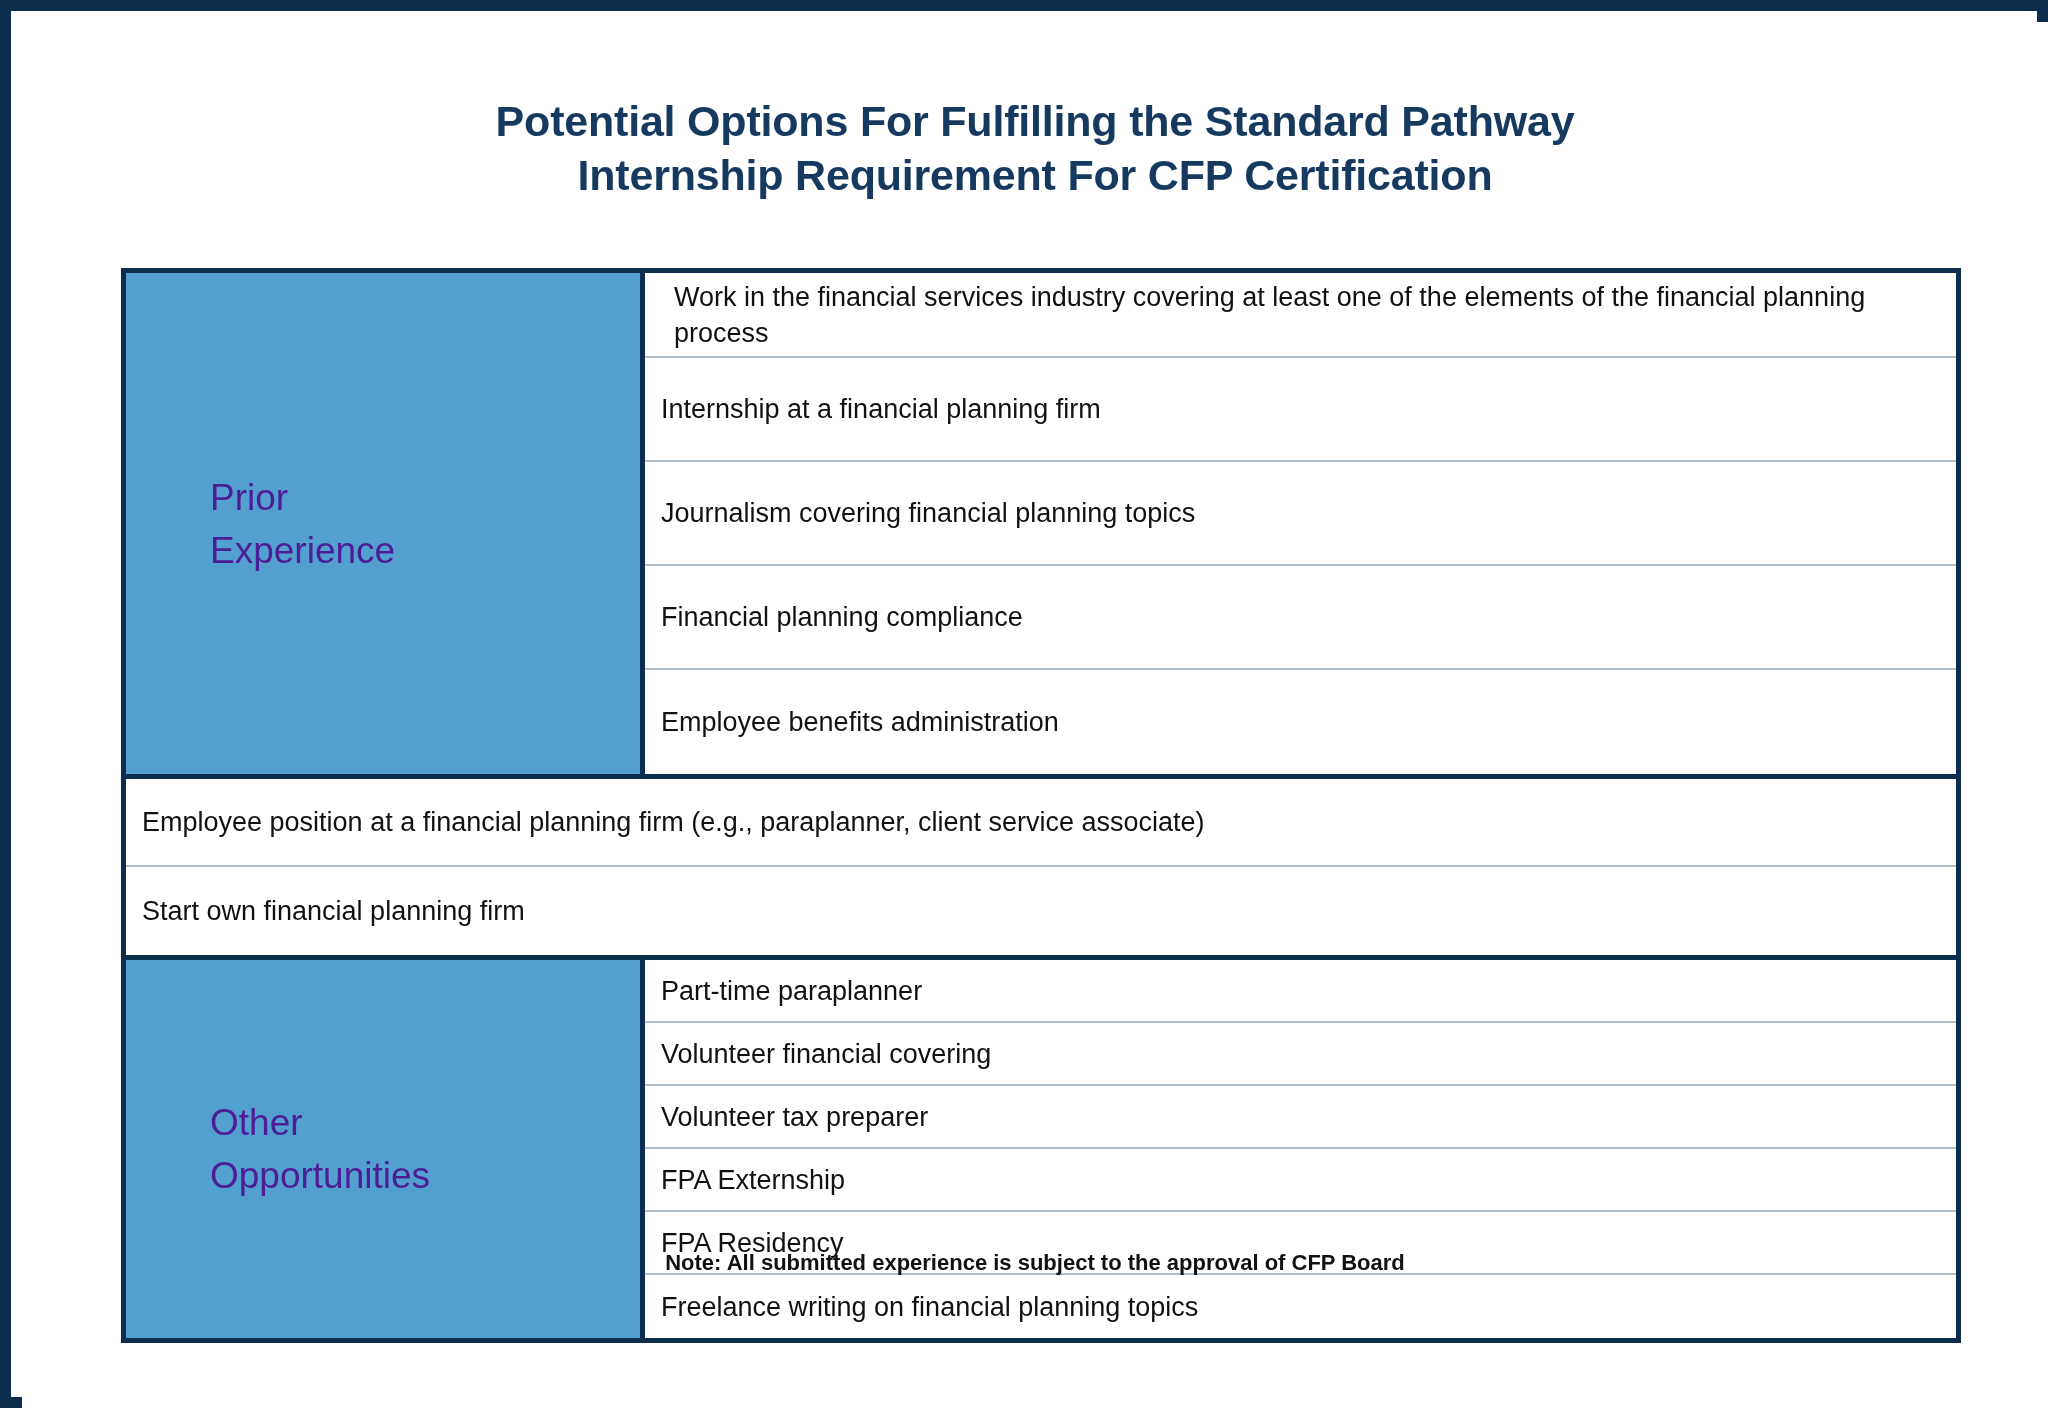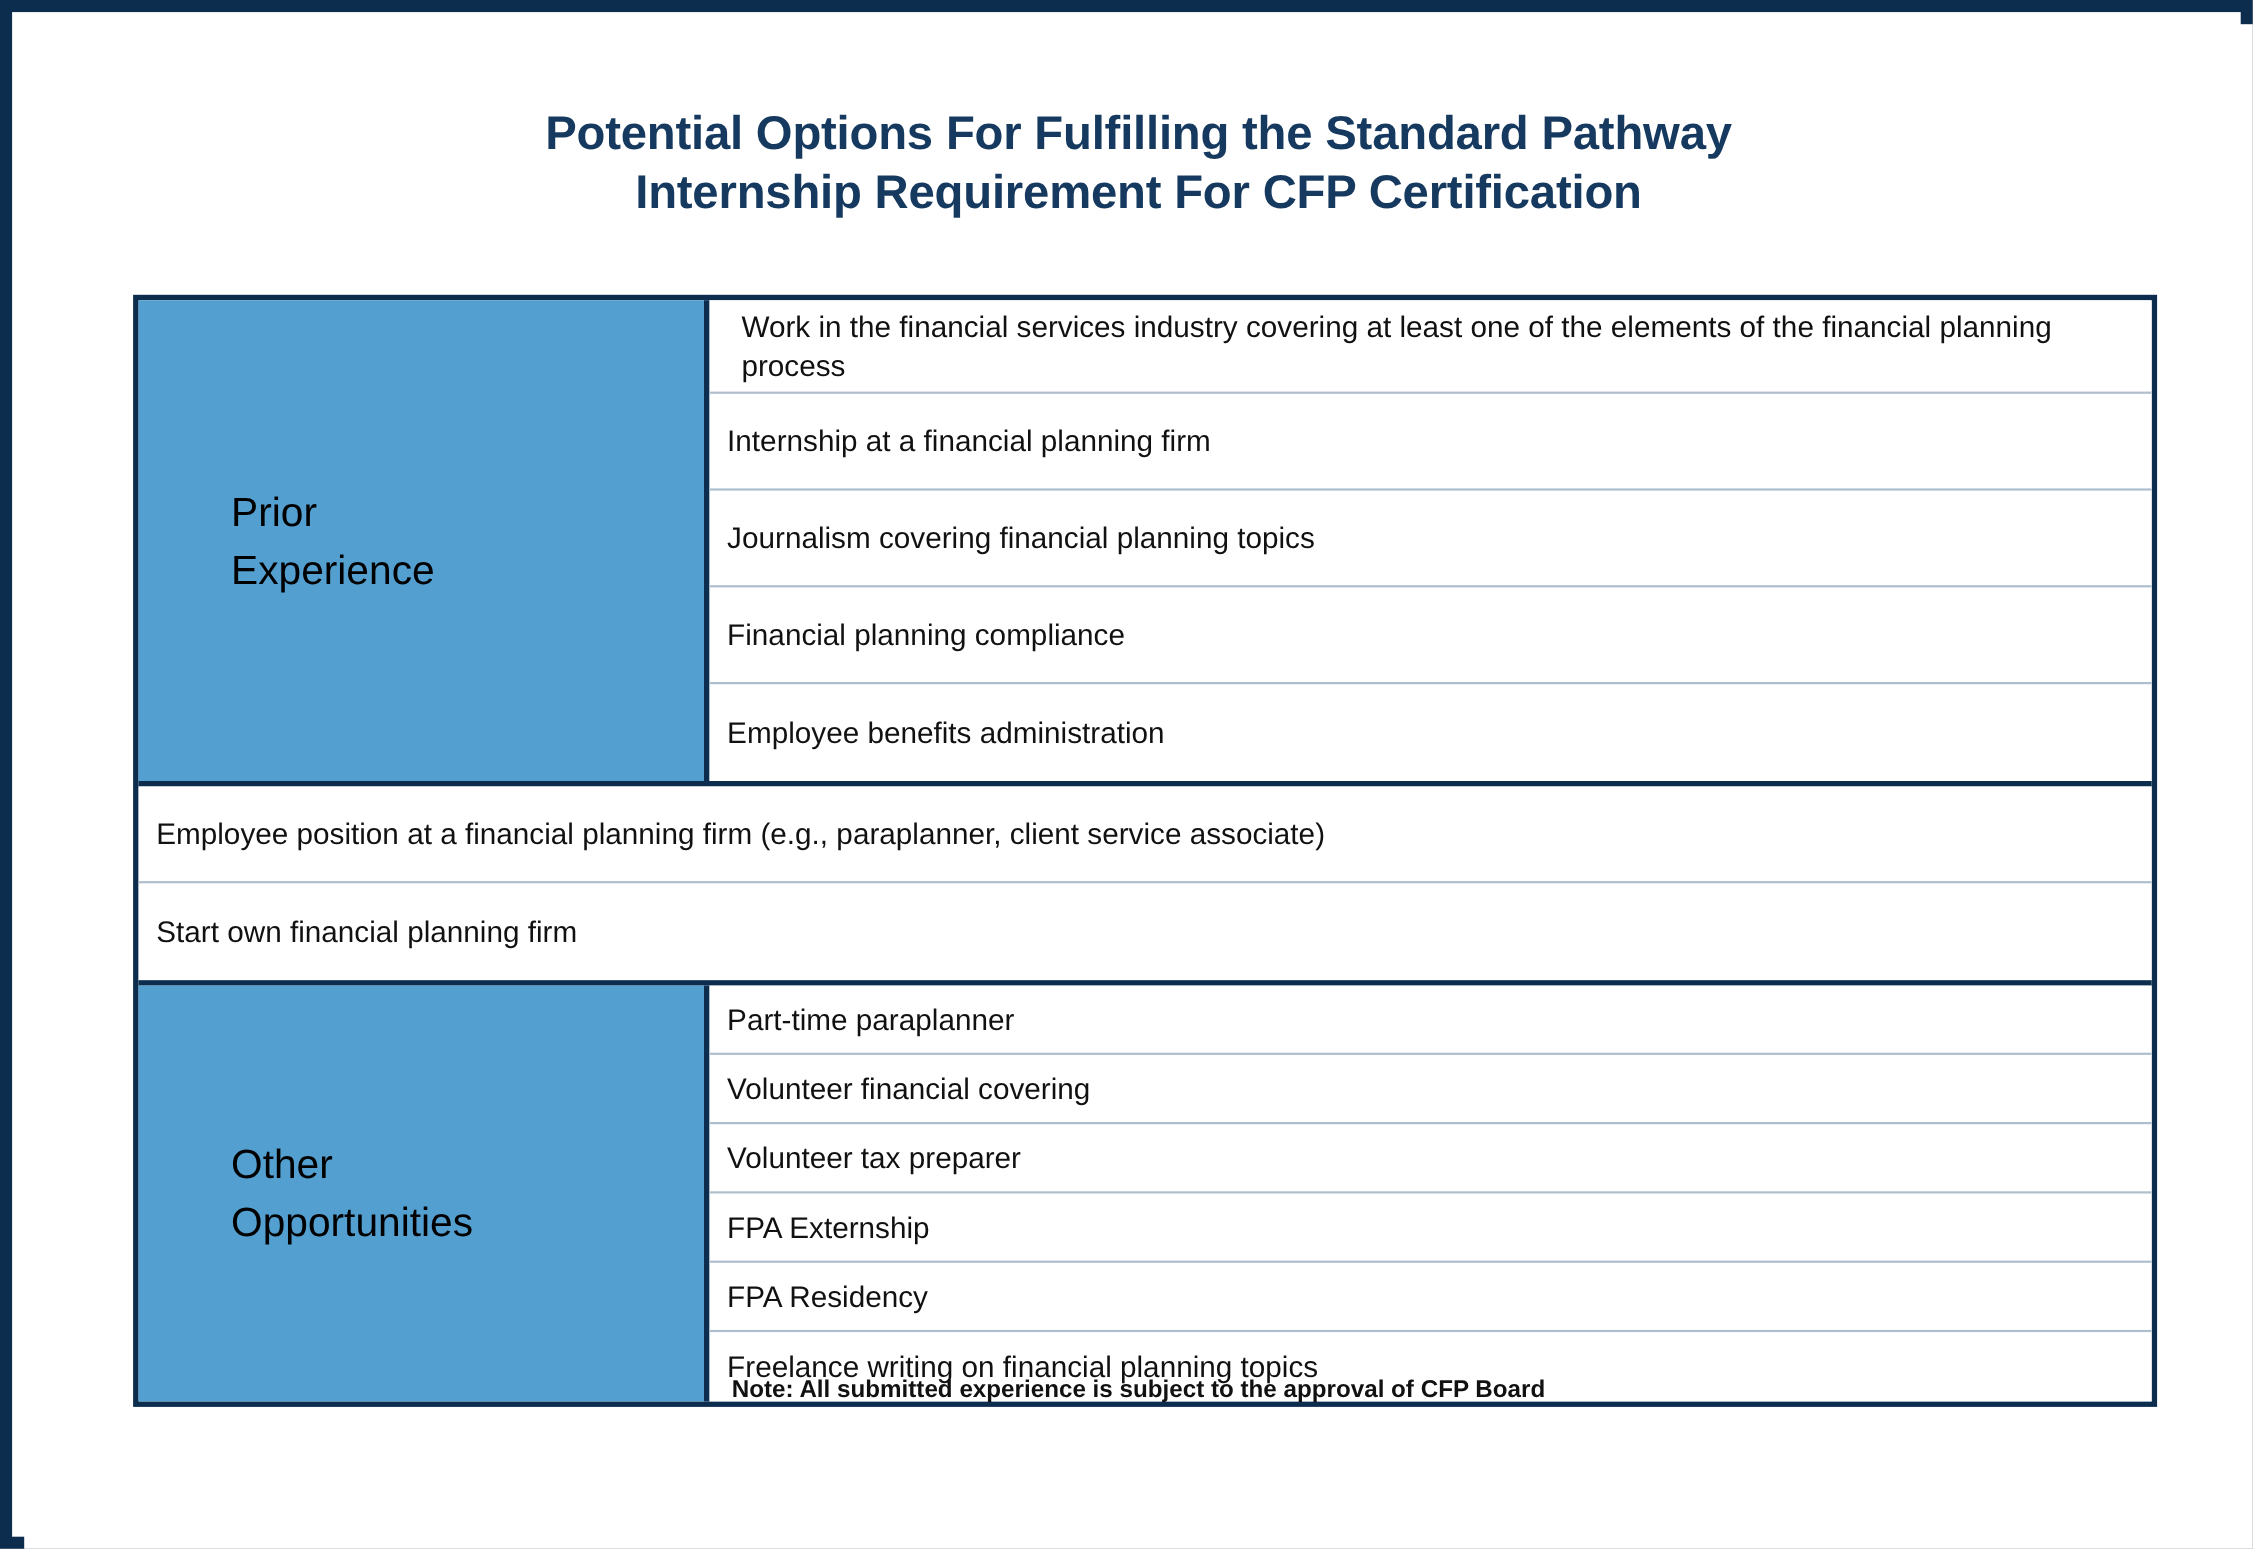--- a/index.html
+++ b/index.html
@@ -75,21 +75,21 @@
     width: 519px;
     flex: 0 0 519px;
     box-sizing: border-box;
     background: #539fd0;
     border-right: 5px solid #0d2d4f;
     display: flex;
     align-items: center;
     padding-left: 84px;
   }
   .cat-label {
-    color: #000000;
+    color: #4c1d95;
     font-size: 37px;
     line-height: 53px;
     font-weight: normal;
     white-space: pre-line;
   }
 
   .items-cell {
     flex: 1 1 auto;
     box-sizing: border-box;
     background: #ffffff;
@@ -105,21 +105,21 @@
     padding: 0 20px 0 16px;
     color: #111111;
     font-size: 27px;
     line-height: 36px;
   }
   .item-row:last-child {
     border-bottom: none;
   }
 
   
-  .sec-prior   .item-row { height: 88px; }
+  .sec-prior   .item-row { height: 104px; }
   .sec-prior   .item-row.tall { height: 85px; padding-left: 29px; }
   .sec-full    .item-row { height: 88px; }
   .sec-other   .item-row { height: 63px; }
 
   
   .note {
     position: absolute;
     left: 0;
     top: 1228px;
     width: 2026px;

